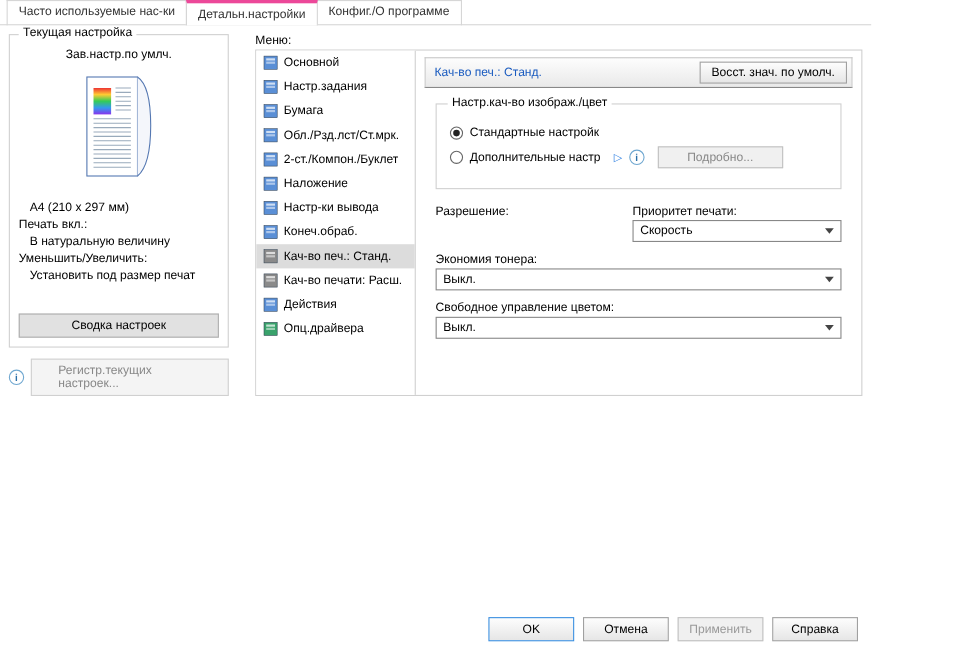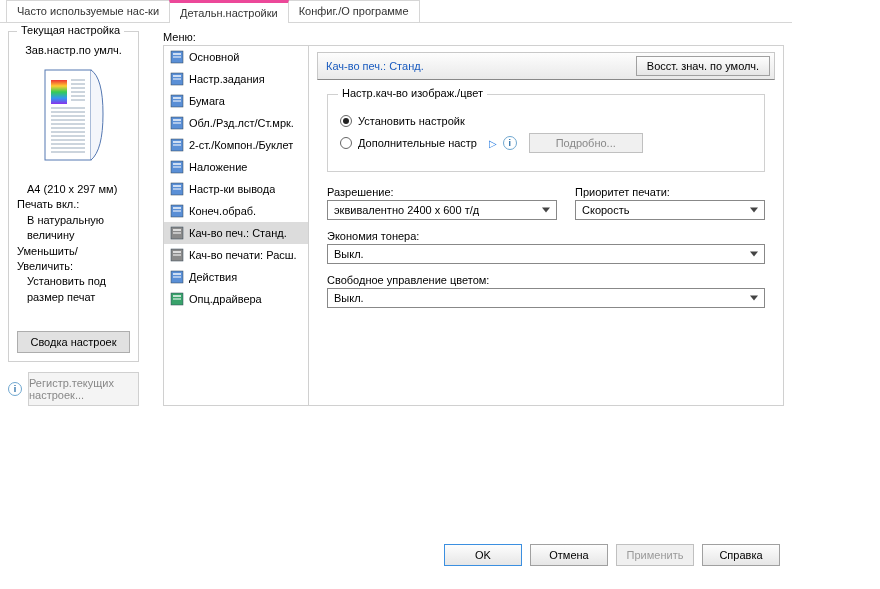--- a/index.html
+++ b/index.html
@@ -14,21 +14,21 @@
   .content { display: flex; padding: 8px; gap: 24px; }
   .left-panel { width: 200px; display: flex; flex-direction: column; gap: 8px; }
   .groupbox { border: 1px solid #d0d0d0; padding: 12px 8px 8px 8px; position: relative; }
   .groupbox-title { position: absolute; top: -8px; left: 8px; background: #fff; padding: 0 4px; }
   .current-name { text-align: center; margin-bottom: 8px; }
   .doc-preview { display: flex; justify-content: center; margin: 12px 0 18px 0; }
   .doc-preview svg { display: block; }
   .info-lines { line-height: 1.4; margin-bottom: 26px; }
   .summary-btn { width: 100%; padding: 4px 0; background: #e1e1e1; border: 1px solid #adadad; cursor: pointer; text-align: center; }
   .register-row { display: flex; align-items: center; gap: 6px; margin-top: 2px; }
-  .register-btn { flex: 1; padding: 4px 0; background: #f4f4f4; border: 1px solid #d0d0d0; color: #888; text-align: left; }
+  .register-btn { flex: 1; padding: 4px 24px; background: #f4f4f4; border: 1px solid #d0d0d0; color: #888; text-align: left; }
   .info-icon { width: 14px; height: 14px; border: 1px solid #6fa7d0; border-radius: 50%; display: inline-flex; align-items: center; justify-content: center; color: #2a6fa8; font-weight: bold; font-size: 9px; }
 
   .right-panel { flex: 1; display: flex; flex-direction: column; }
   .menu-label { margin-bottom: 2px; }
   .right-box { border: 1px solid #d0d0d0; flex: 1; display: flex; }
   .menu-list { width: 145px; border-right: 1px solid #d0d0d0; background: #fff; }
   .menu-item { display: flex; align-items: center; gap: 5px; padding: 4px 6px; cursor: pointer; white-space: nowrap; overflow: hidden; }
   .menu-item.selected { background: #dcdcdc; }
   .menu-icon { width: 14px; height: 14px; flex-shrink: 0; display: inline-flex; align-items: center; justify-content: center; }
   .menu-icon svg { display: block; }
@@ -47,21 +47,21 @@
   .play-icon { color: #2a7de1; margin-left: 6px; font-size: 10px; }
   .detail-btn { margin-left: 6px; padding: 3px 26px; border: 1px solid #c0c0c0; background: #f0f0f0; color: #888; }
 
   .field-row { display: flex; gap: 18px; margin: 0 10px 10px 10px; }
   .field { display: flex; flex-direction: column; gap: 2px; }
   .field.wide { flex: 1; }
   .select { border: 1px solid #888; background: #fff; padding: 3px 22px 3px 6px; position: relative; min-width: 230px; cursor: pointer; }
   .select.small { min-width: 190px; }
   .select::after { content: ""; position: absolute; right: 6px; top: 50%; transform: translateY(-50%); border-left: 4px solid transparent; border-right: 4px solid transparent; border-top: 5px solid #444; }
 
-  .footer { position: absolute; bottom: 23px; left: 0; right: 0; display: flex; justify-content: flex-end; gap: 8px; padding: 0 12px; }
+  .footer { position: absolute; bottom: 6px; left: 0; right: 0; display: flex; justify-content: flex-end; gap: 8px; padding: 0 12px; }
   .footer .btn { min-width: 78px; padding: 4px 0; text-align: center; border: 1px solid #a0a0a0; background: linear-gradient(#fdfdfd,#e6e6e6); cursor: pointer; }
   .footer .btn.default { border: 1px solid #3b8fe0; }
   .footer .btn.disabled { color: #999; border-color: #c0c0c0; background: #f0f0f0; }
 </style>
 </head>
 <body>
 
 <div class="window">
   <div class="tabs">
     <div class="tab inactive">Часто используемые нас-ки</div>
@@ -254,35 +254,34 @@
         <div class="detail-pane">
           <div class="detail-header">
             <span class="detail-title">Кач-во печ.: Станд.</span>
             <span class="restore-btn">Восст. знач. по умолч.</span>
           </div>
 
           <div class="fieldset">
             <div class="fieldset-title">Настр.кач-во изображ./цвет</div>
             <div class="radio-row">
               <span class="radio checked"></span>
-              <span>Установить настройк</span>
+              <span>Стандартные настройк</span>
             </div>
             <div class="radio-row">
               <span class="radio"></span>
               <span>Дополнительные настр</span>
               <span class="play-icon">▷</span>
               <span class="info-icon">i</span>
               <span class="detail-btn">Подробно...</span>
             </div>
           </div>
 
           <div class="field-row">
             <div class="field wide">
               <span>Разрешение:</span>
-              <div class="select">эквивалентно 2400 x 600 т/д</div>
             </div>
             <div class="field">
               <span>Приоритет печати:</span>
               <div class="select small">Скорость</div>
             </div>
           </div>
 
           <div class="field-row">
             <div class="field wide">
               <span>Экономия тонера:</span>

